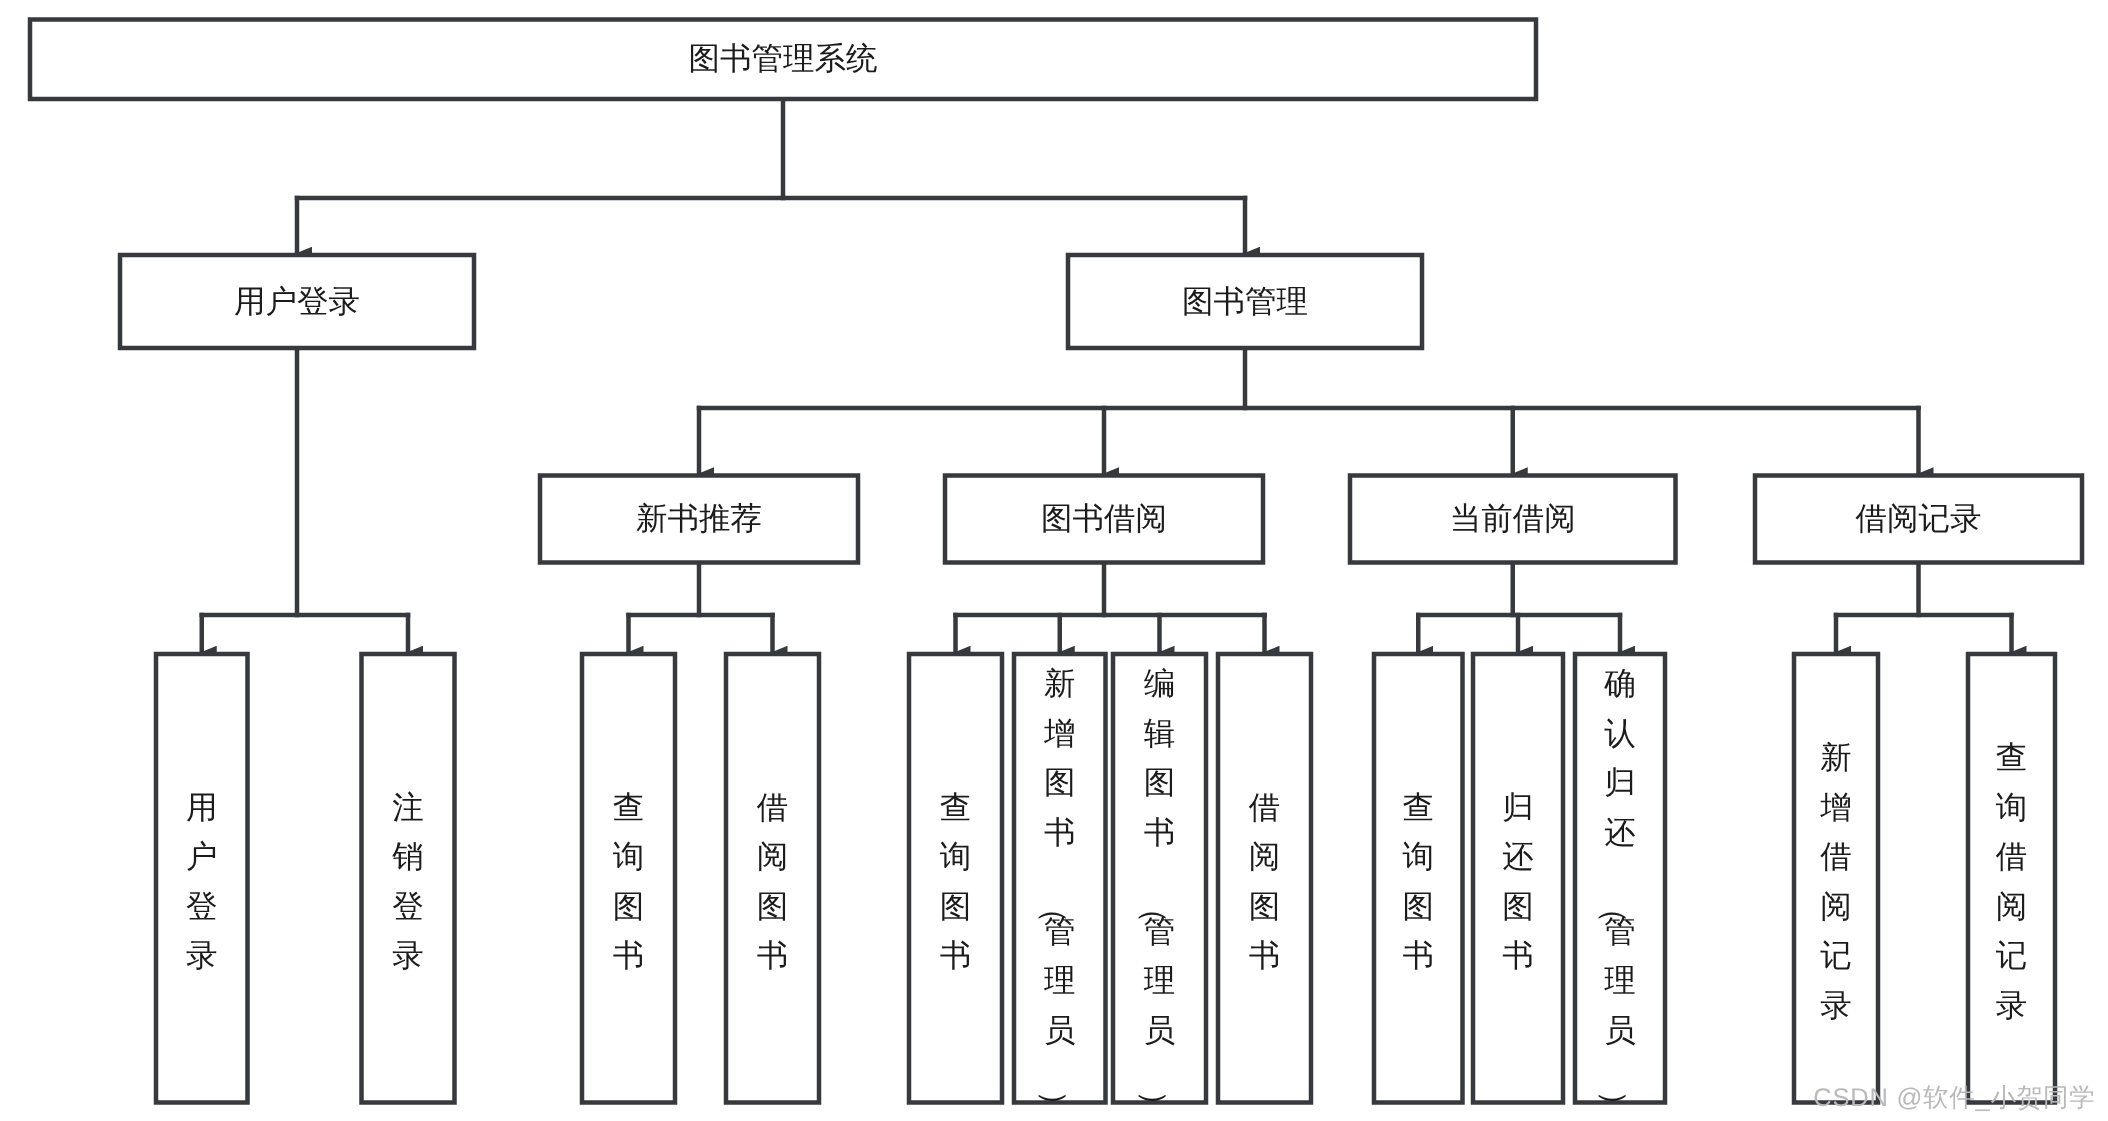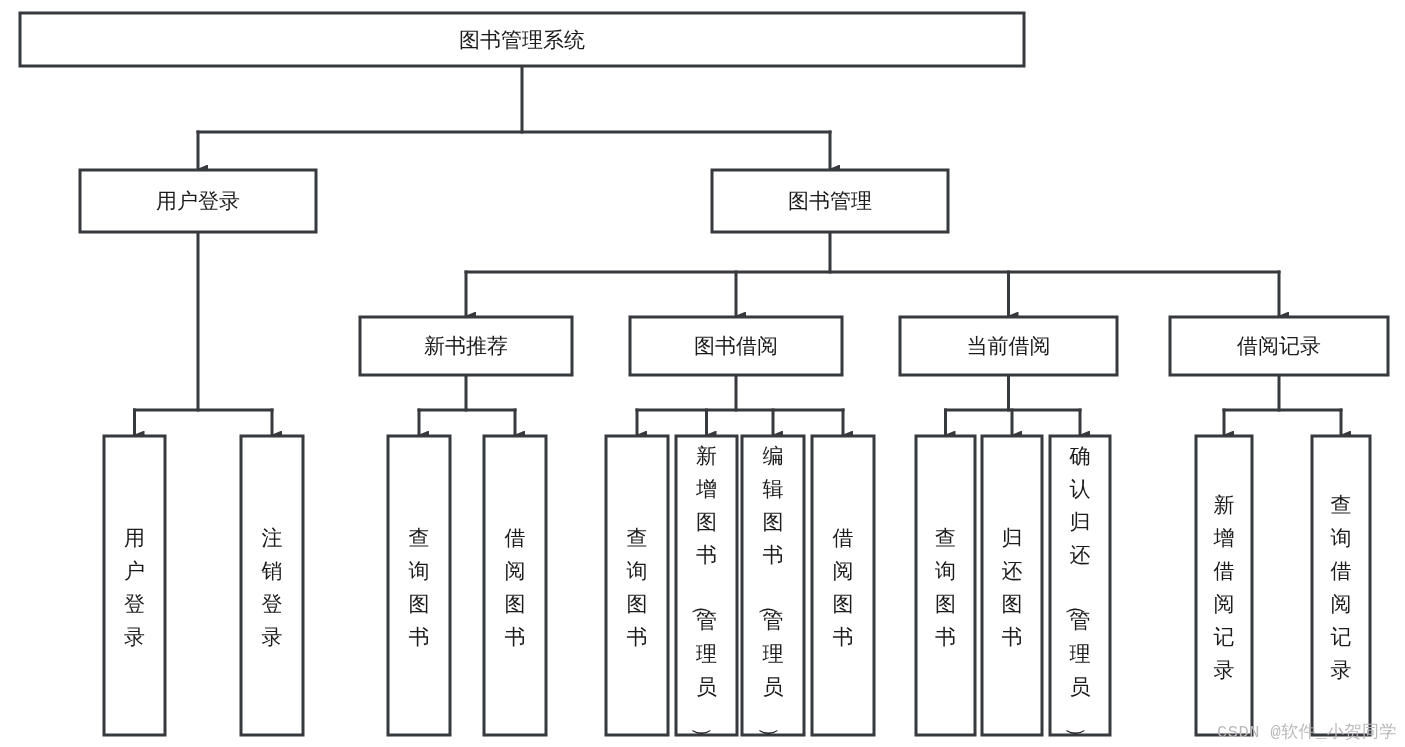--- a/index.html
+++ b/index.html
@@ -49,21 +49,21 @@
   .node-label-v {
     font-family: "DejaVu Sans", "Liberation Sans", sans-serif;
     font-size: 21px;
     fill: #1b1b1b;
     text-anchor: middle;
   }
   .watermark {
     position: absolute;
     right: 8px;
     bottom: 4px;
-    font-family: Liberation Mono, monospace;
+    font-family: Liberation Sans, sans-serif;
     font-size: 17px;
     color: #b9b9b9;
     white-space: nowrap;
     letter-spacing: 0.5px;
   }
 </style>
 </head>
 <body>
 
 <div id="diagram-root">

